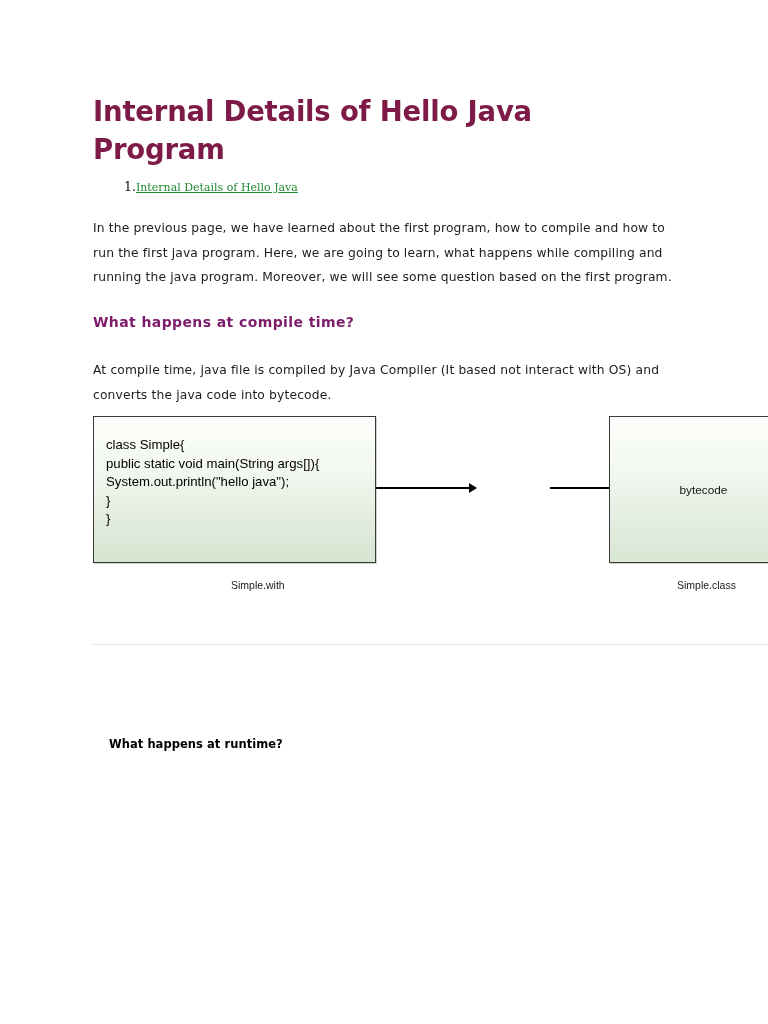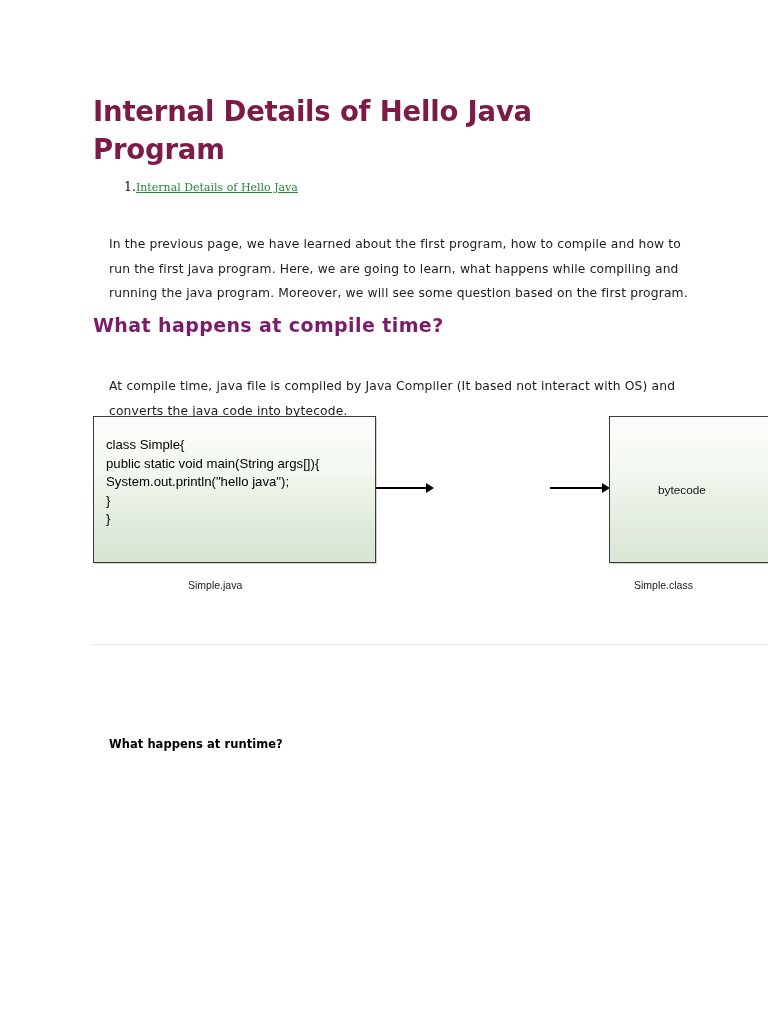--- a/index.html
+++ b/index.html
@@ -62,56 +62,56 @@
   }
 
   
   .para {
     position: absolute;
     font-family: "DejaVu Sans", sans-serif;
     font-size: 12.3px;
     line-height: 24.5px;
     color: #1c1c1c;
     letter-spacing: 0.15px;
-    margin: 16px;
+    margin: 0;
   }
   #intro-para {
     left: 93px;
     top: 216px;
     width: 586px;
   }
   #compile-para {
     left: 93px;
     top: 358px;
     width: 594px;
   }
 
   
   .section-heading {
     position: absolute;
     left: 93px;
     top: 314px;
     font-family: "DejaVu Sans", sans-serif;
-    font-size: 19px;
+    font-size: 14px;
     font-weight: bold;
     letter-spacing: 0.4px;
     color: #7c1b6a;
     margin: 0;
   }
 
   
   .figure {
     position: absolute;
     left: 0;
     top: 0;
     width: 768px;
     height: 1024px;
     pointer-events: none;
   }
-  .figure > * { pointer-events: auto; }
+  .figure > * { pointer-events: auto; padding-left: 43px; }
 
   .code-box {
     position: absolute;
     left: 93px;
     top: 416px;
     width: 283px;
     height: 147px;
     border: 1.4px solid #3a3a3a;
     background: linear-gradient(to bottom, #fcfefb 0%, #f2f7ef 38%, #e2ecdd 72%, #d6e5d1 100%);
     box-sizing: border-box;
@@ -277,21 +277,21 @@
 
     <div class="arrow" id="arrow-2">
       <div class="shaft"></div>
       <div class="head"></div>
     </div>
 
     <div class="bytecode-box">
       <span class="bytecode-label">bytecode</span>
     </div>
 
-    <div class="caption" id="caption-left">Simple.java</div>
+    <div class="caption" id="caption-left">Simple.with</div>
 
     <div class="caption" id="caption-right">Simple.class</div>
   </div>
 
   <hr class="divider">
 
   <h3 class="sub-heading">What happens at runtime?</h3>
 
 
 </div>

